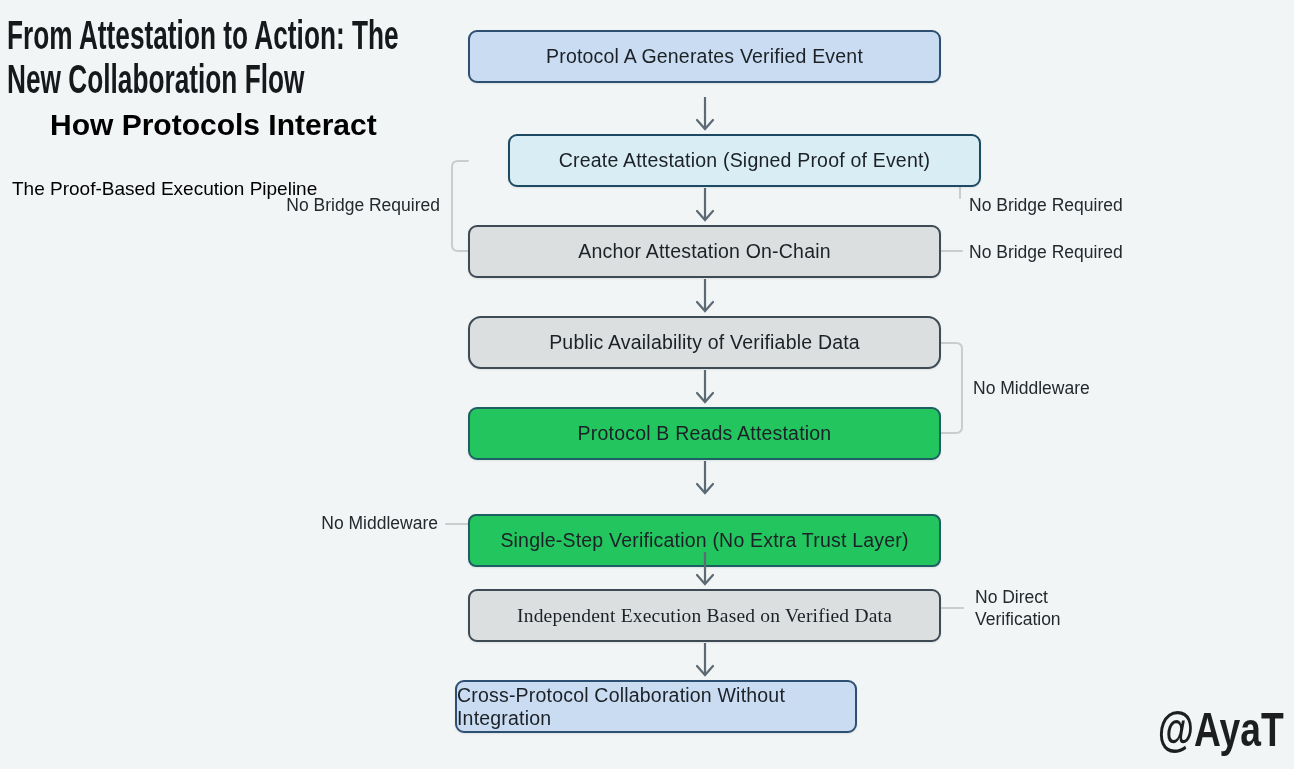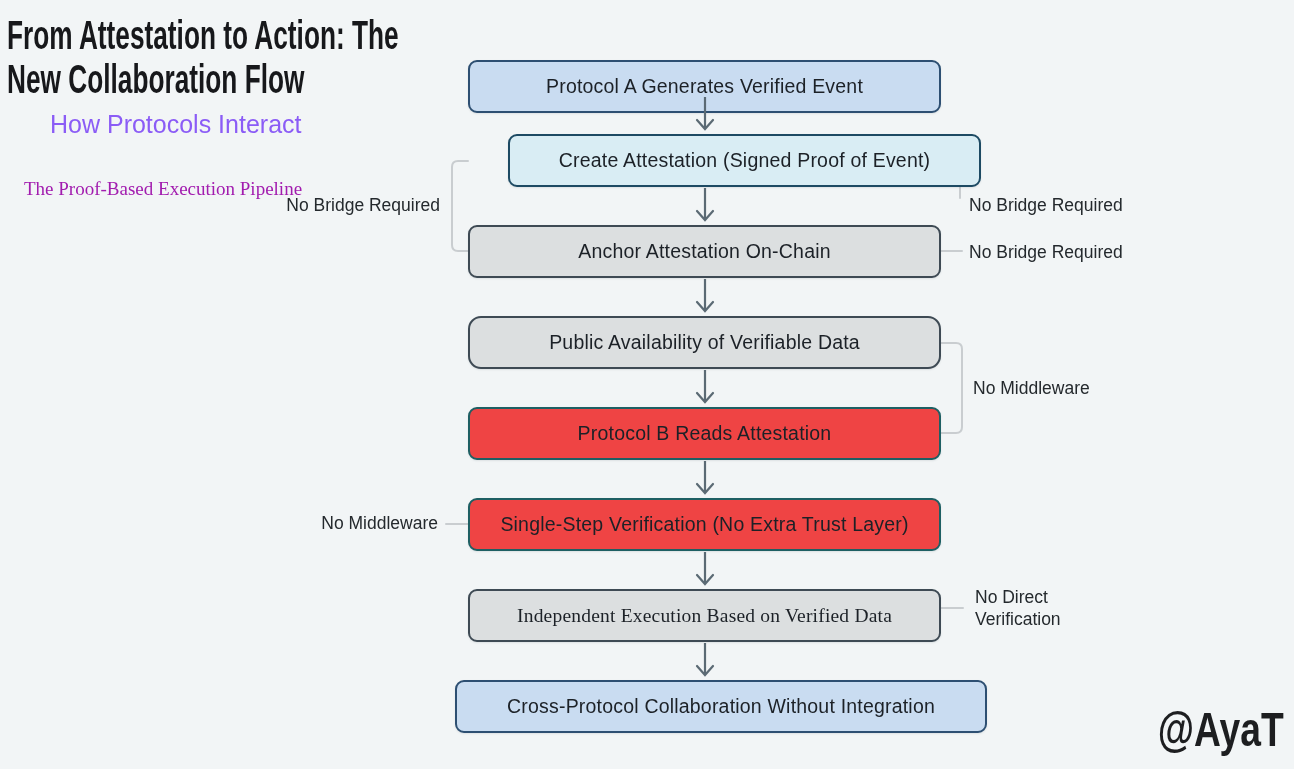--- a/index.html
+++ b/index.html
@@ -13,43 +13,43 @@
   .title-block{position:absolute;left:7px;top:4px;margin-top:9px;}
   .title-line{
     display:block;white-space:nowrap;
     font-weight:900;font-size:41px;line-height:44px;color:#17181b;
     transform:scaleX(0.64);transform-origin:left top;
     letter-spacing:0px;
   }
   .subtitle-block{position:absolute;left:50px;top:108px;}
   .subtitle-line{
     display:block;white-space:nowrap;
-    font-weight:400;font-size:25px;line-height:33px;color:#8b5cf6;
+    font-weight:700;font-size:30px;line-height:33px;color:#000000;
   }
   .tagline{
-    position:absolute;left:24px;top:178px;white-space:nowrap;
-    font-family:Liberation Serif, serif;
-    font-size:19px;color:#a21caf;
+    position:absolute;left:12px;top:178px;white-space:nowrap;
+    font-family:Liberation Sans, sans-serif;
+    font-size:19px;color:#000000;
   }
   
   .node{
     position:absolute;left:468px;width:473px;height:53px;
     border-radius:9px;border:2.5px solid #3e4a54;
     box-sizing:border-box;
     display:flex;align-items:center;justify-content:center;
     font-size:19.5px;letter-spacing:.2px;color:#1c2127;
     box-shadow:0 1px 2px rgba(40,60,70,.10);
   }
   .node.blue {background:#c9dcf1;border-color:#2d4f72;}
   .node.cyan {background:#d9edf4;border-color:#1d4a63;margin-left:40px;}
   .node.gray {background:#dcdfe0;border-color:#3e4a54;text-align:center;}
-  .node.teal {background:#ef4444;border-color:#1e5f63;}
-  .n1{top:60px;}  .n2{top:134px;} .n3{top:225px;} .n4{top:316px;border-radius:13px;}
-  .n5{top:407px;} .n6{top:498px;} .n7{top:589px;font-family:Liberation Serif, serif;}
-  .n8{top:680px;left:455px;width:532px;}
+  .node.teal {background:#22c55e;border-color:#1e5f63;}
+  .n1{top:30px;}  .n2{top:134px;} .n3{top:225px;} .n4{top:316px;border-radius:13px;}
+  .n5{top:407px;} .n6{top:514px;border-radius:8px;} .n7{top:589px;font-family:Liberation Serif, serif;}
+  .n8{top:680px;left:455px;width:402px;}
   
   .arrow{position:absolute;left:693px;width:24px;height:37px;}
   .a1{top:97px;}  .a2{top:188px;} .a3{top:279px;} .a4{top:370px;}
   .a5{top:461px;} .a6{top:552px;} .a7{top:643px;}
   
   .connectors{position:absolute;left:0;top:0;width:1294px;height:769px;}
   
   .side-label{
     position:absolute;font-size:17.5px;color:#24292d;line-height:22px;
   }

